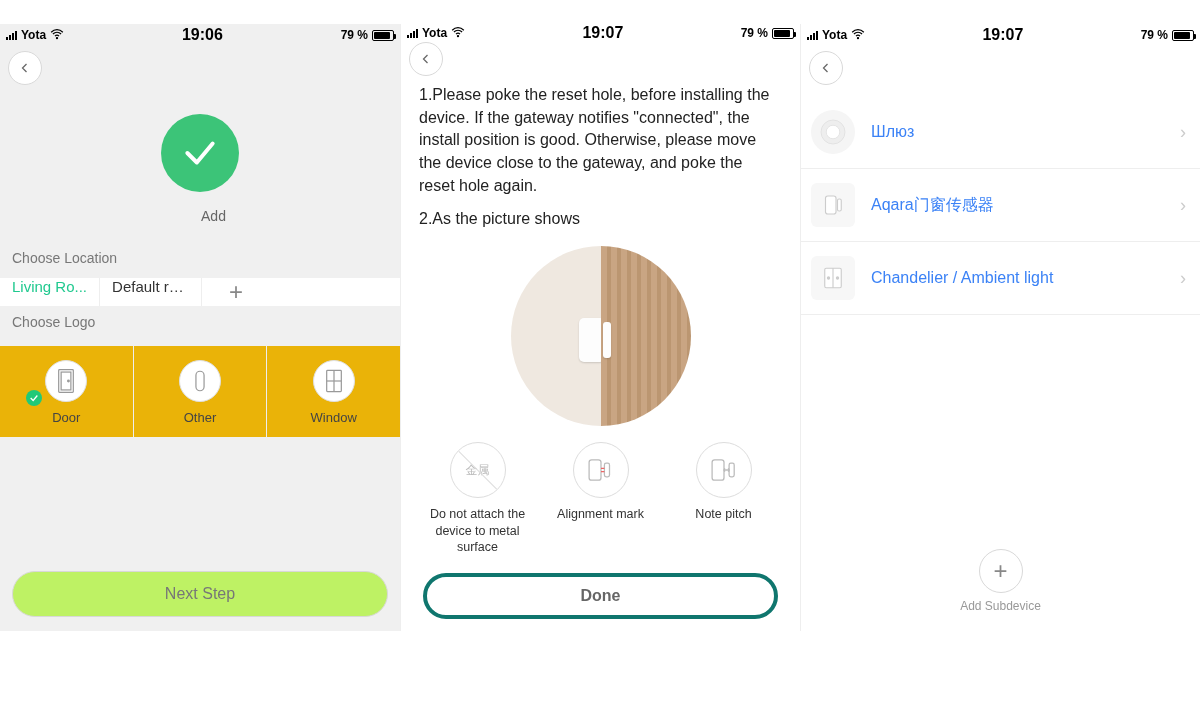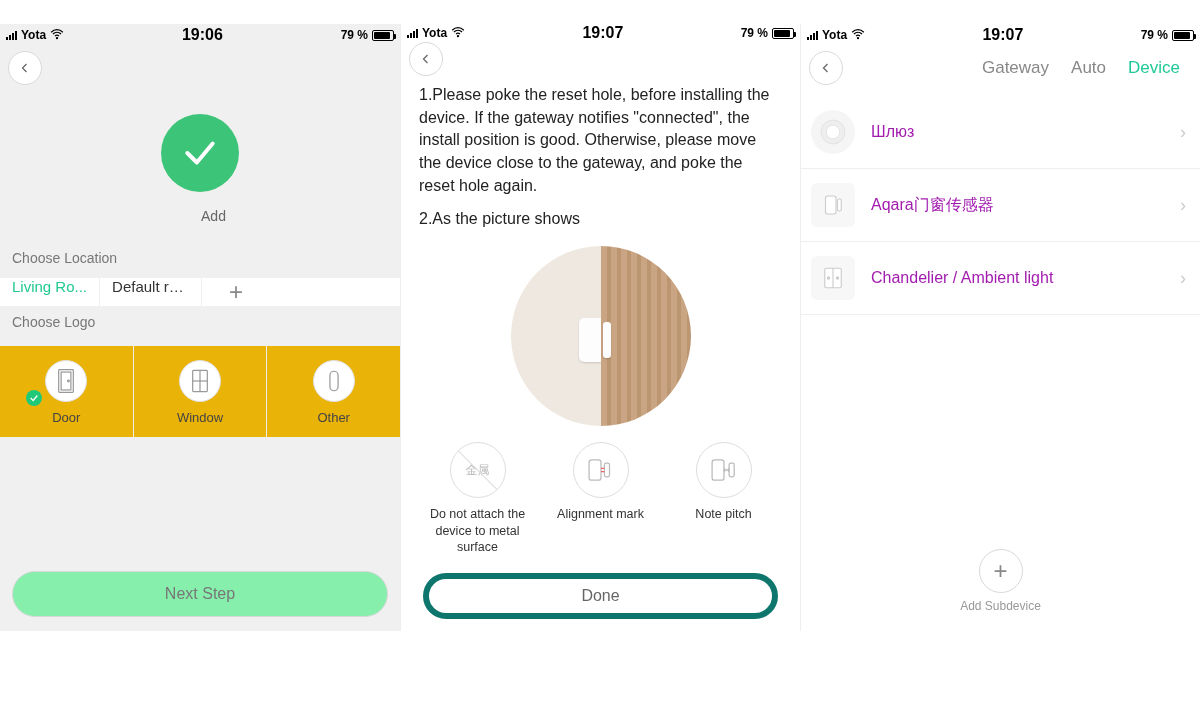--- a/index.html
+++ b/index.html
@@ -108,21 +108,21 @@
   .logo-text { font-size:13px; color:#444; }
   .check-badge {
     position:absolute; left:26px; top:44px;
     width:16px; height:16px; border-radius:50%; background:#20c978;
     display:flex; align-items:center; justify-content:center;
   }
   .check-badge svg { width:10px; height:10px; stroke:#fff; }
   .next-step {
     margin:auto 12px 14px; height:46px; border:1px solid #d8d8d8; border-radius:24px;
     display:flex; align-items:center; justify-content:center; font-size:16px; color:#777;
-    background:#86efac; cursor:pointer;
+    background:#bef264; cursor:pointer;
   }
 
   
   .s2-body { flex:1; padding: 8px 18px 0; display:flex; flex-direction:column; }
   .instr { font-size:16px; line-height:1.42; color:#222; margin-bottom:10px;}
   .sensor-photo {
     width:180px; height:180px; border-radius:50%; margin: 6px auto 16px; overflow:hidden;
     display:flex;
   }
   .photo-half { flex:1; }
@@ -134,39 +134,39 @@
   .tip { flex:1; text-align:center; }
   .tip-icon {
     width:56px; height:56px; border-radius:50%; border:1px solid #ddd; margin:0 auto 8px;
     display:flex; align-items:center; justify-content:center; position:relative; overflow:hidden;
     color:#bbb; font-size:12px;
   }
   .tip-text { font-size:12.5px; color:#333; line-height:1.3; padding:0 4px;}
   .slash { position:absolute; width:80px; height:1px; background:#ddd; transform:rotate(45deg);}
   .tip-svg svg { width:34px; height:34px; }
   .done-btn {
-    margin: 18px 4px 14px; height:46px; border:6px solid #0f766e; border-radius:24px;
+    margin: 18px 4px 14px; height:46px; border:4px solid #0f766e; border-radius:24px;
     display:flex; align-items:center; justify-content:center; font-size:16px; color:#666;
-    background:#fff; cursor:pointer;
+    background:#fff; cursor:pointer;font-weight:bold;
   }
 
   
   .s3-body { flex:1; display:flex; flex-direction:column; }
   .dev-list { margin-top:6px; }
   .dev-row {
     display:flex; align-items:center; padding: 14px 14px 14px 10px;
     border-bottom:1px solid #eee; cursor:pointer;
   }
   .dev-icon {
     width:44px; height:44px; border-radius:50%; background:#f5f5f5;
     display:flex; align-items:center; justify-content:center; margin-right:16px; flex-shrink:0;
   }
   .dev-icon svg { width:30px; height:30px; }
   .dev-icon.square { border-radius:6px; background:#f7f7f7;}
-  .dev-label { flex:1; font-size:16px; color:#a21caf; }
+  .dev-label { flex:1; font-size:16px; color:#3b82f6; }
   .chev { color:#ccc; font-size:18px; }
   .add-sub {
     margin-top:auto; text-align:center; padding-bottom:18px;
   }
   .add-sub-btn {
     width:44px; height:44px; border-radius:50%; border:1px solid #d9d9d9;
     display:inline-flex; align-items:center; justify-content:center; font-size:24px; color:#888;
     cursor:pointer; background:#fff; margin-bottom:6px;
   }
   .add-sub-label { font-size:12px; color:#999; }
@@ -242,34 +242,34 @@
         <div class="check-badge">
           <svg viewBox="0 0 24 24" fill="none" stroke-width="3">
               <polyline points="4 12 10 18 20 6"></polyline>
             </svg>
         </div>
         <div class="logo-text">Door</div>
       </div>
       <div class="logo-card">
         <div class="logo-icon-wrap">
           <svg viewBox="0 0 24 32" fill="none" stroke="#999" stroke-width="1.5">
+              <rect x="7" y="4" width="10" height="24" rx="5"></rect>
+            </svg>
+        </div>
+        <div class="logo-text">Other</div>
+      </div>
+      <div class="logo-card">
+        <div class="logo-icon-wrap">
+          <svg viewBox="0 0 24 32" fill="none" stroke="#999" stroke-width="1.5">
               <rect x="3" y="3" width="18" height="26" rx="1"></rect>
               <line x1="12" y1="3" x2="12" y2="29"></line>
               <line x1="3" y1="16" x2="21" y2="16"></line>
             </svg>
         </div>
         <div class="logo-text">Window</div>
-      </div>
-      <div class="logo-card">
-        <div class="logo-icon-wrap">
-          <svg viewBox="0 0 24 32" fill="none" stroke="#999" stroke-width="1.5">
-              <rect x="7" y="4" width="10" height="24" rx="5"></rect>
-            </svg>
-        </div>
-        <div class="logo-text">Other</div>
       </div>
     </div>
 
     <div class="next-step">Next Step</div>
   </div>
 </div>
 
 <div class="screen">
   <div class="status-bar">
     <div class="sb-left">
@@ -383,25 +383,20 @@
         </span>
     </div>
   </div>
 
   <div class="nav">
     <div class="back-btn">
       <svg viewBox="0 0 24 24" fill="none" stroke="#666" stroke-width="2.5">
           <polyline points="15 4 7 12 15 20"></polyline>
         </svg>
     </div>
-    <div class="nav-tabs-r">
-      <span>Gateway</span>
-      <span>Auto</span>
-      <span class="active">Device</span>
-    </div>
   </div>
 
   <div class="s3-body">
     <div class="dev-list">
       <div class="dev-row">
         <div class="dev-icon">
           <svg viewBox="0 0 40 40">
               <circle cx="20" cy="20" r="16" fill="#eee" stroke="#ddd"></circle>
               <circle cx="20" cy="20" r="9" fill="#fff" stroke="#ddd"></circle>
             </svg>

